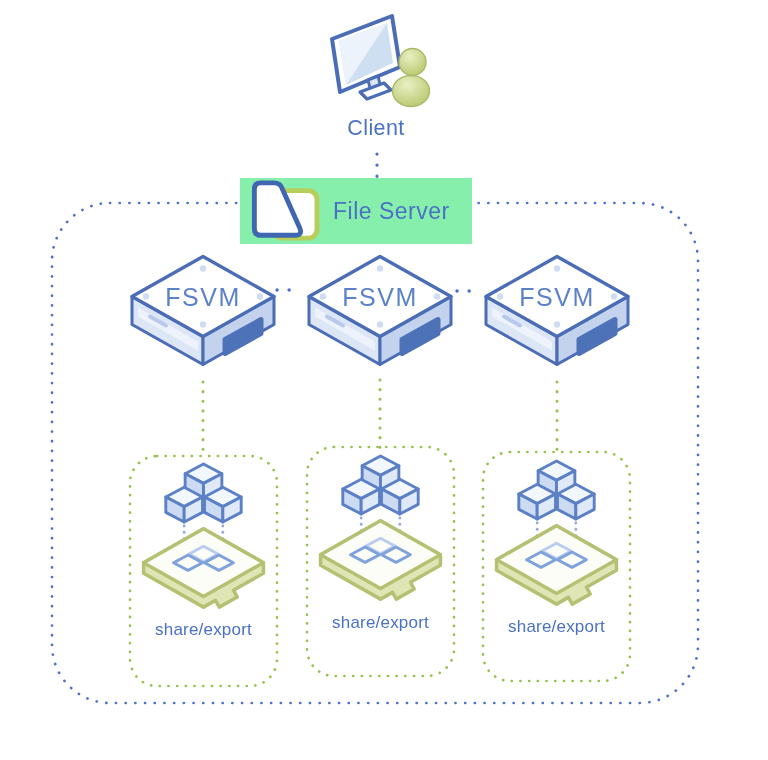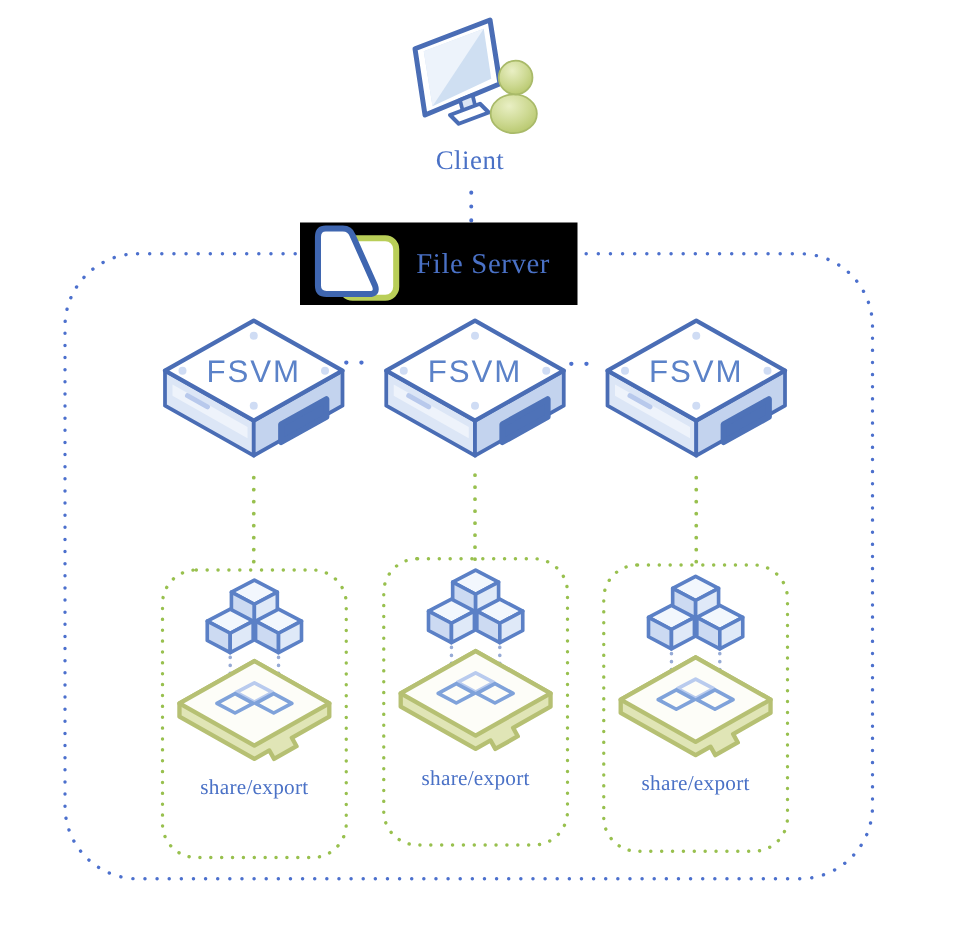--- a/index.html
+++ b/index.html
@@ -3,26 +3,26 @@
 <meta charset="utf-8">
 <style>
   html,body{margin:0;padding:0;background:#fff;}
   .canvas{
     position:relative;width:768px;height:760px;background:#ffffff;overflow:hidden;
     font-family:"Liberation Sans", sans-serif;
   }
   .abs{position:absolute;}
   #bg{position:absolute;left:0;top:0;}
   .lbl{
-    color:#4a71c6;font-weight:500;text-align:center;letter-spacing:.4px;font-family:Liberation Serif, serif;
+    color:#4a71c6;font-weight:500;text-align:center;letter-spacing:.4px;
   }
   .client-lbl{left:295px;top:116px;width:162px;font-size:21.5px;}
   .fs-group{
     left:240px;top:178px;height:66px;display:flex;align-items:center;gap:11px;
-    background:#000000;padding:0 22px 0 4px;
+    background:#86efac;padding:0 22px 0 4px;
   }
   .fs-lbl{font-size:23px;letter-spacing:.5px;}
   .share-lbl{width:147px;font-size:17px;letter-spacing:.2px;}
   svg text{
     font-family:"Liberation Sans", sans-serif;font-weight:500;
   }
 </style>
 </head>
 <body>
 

